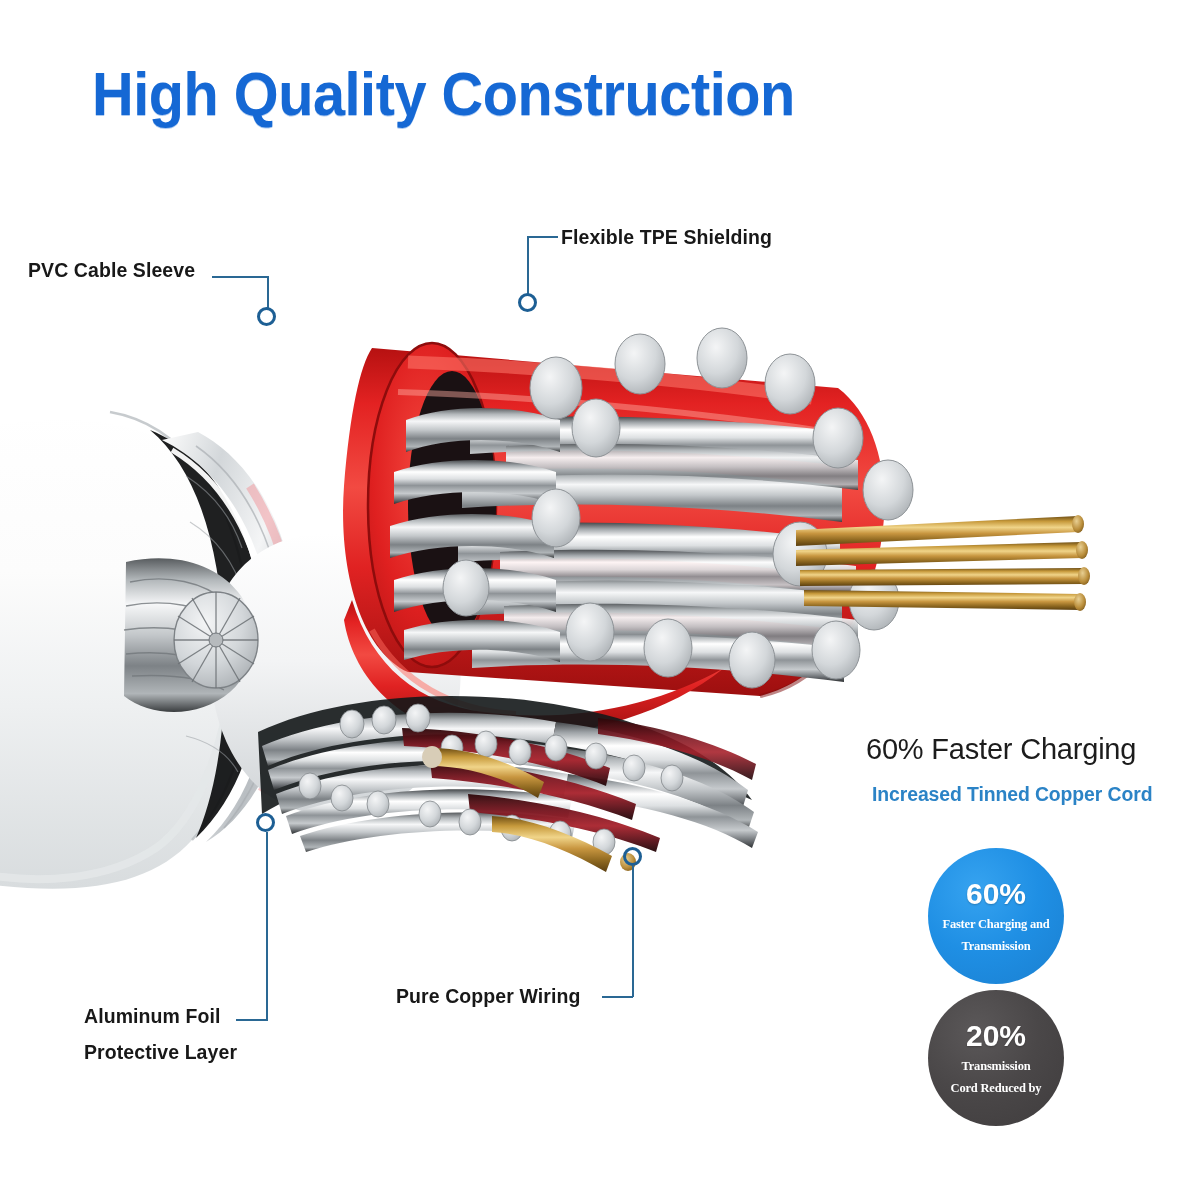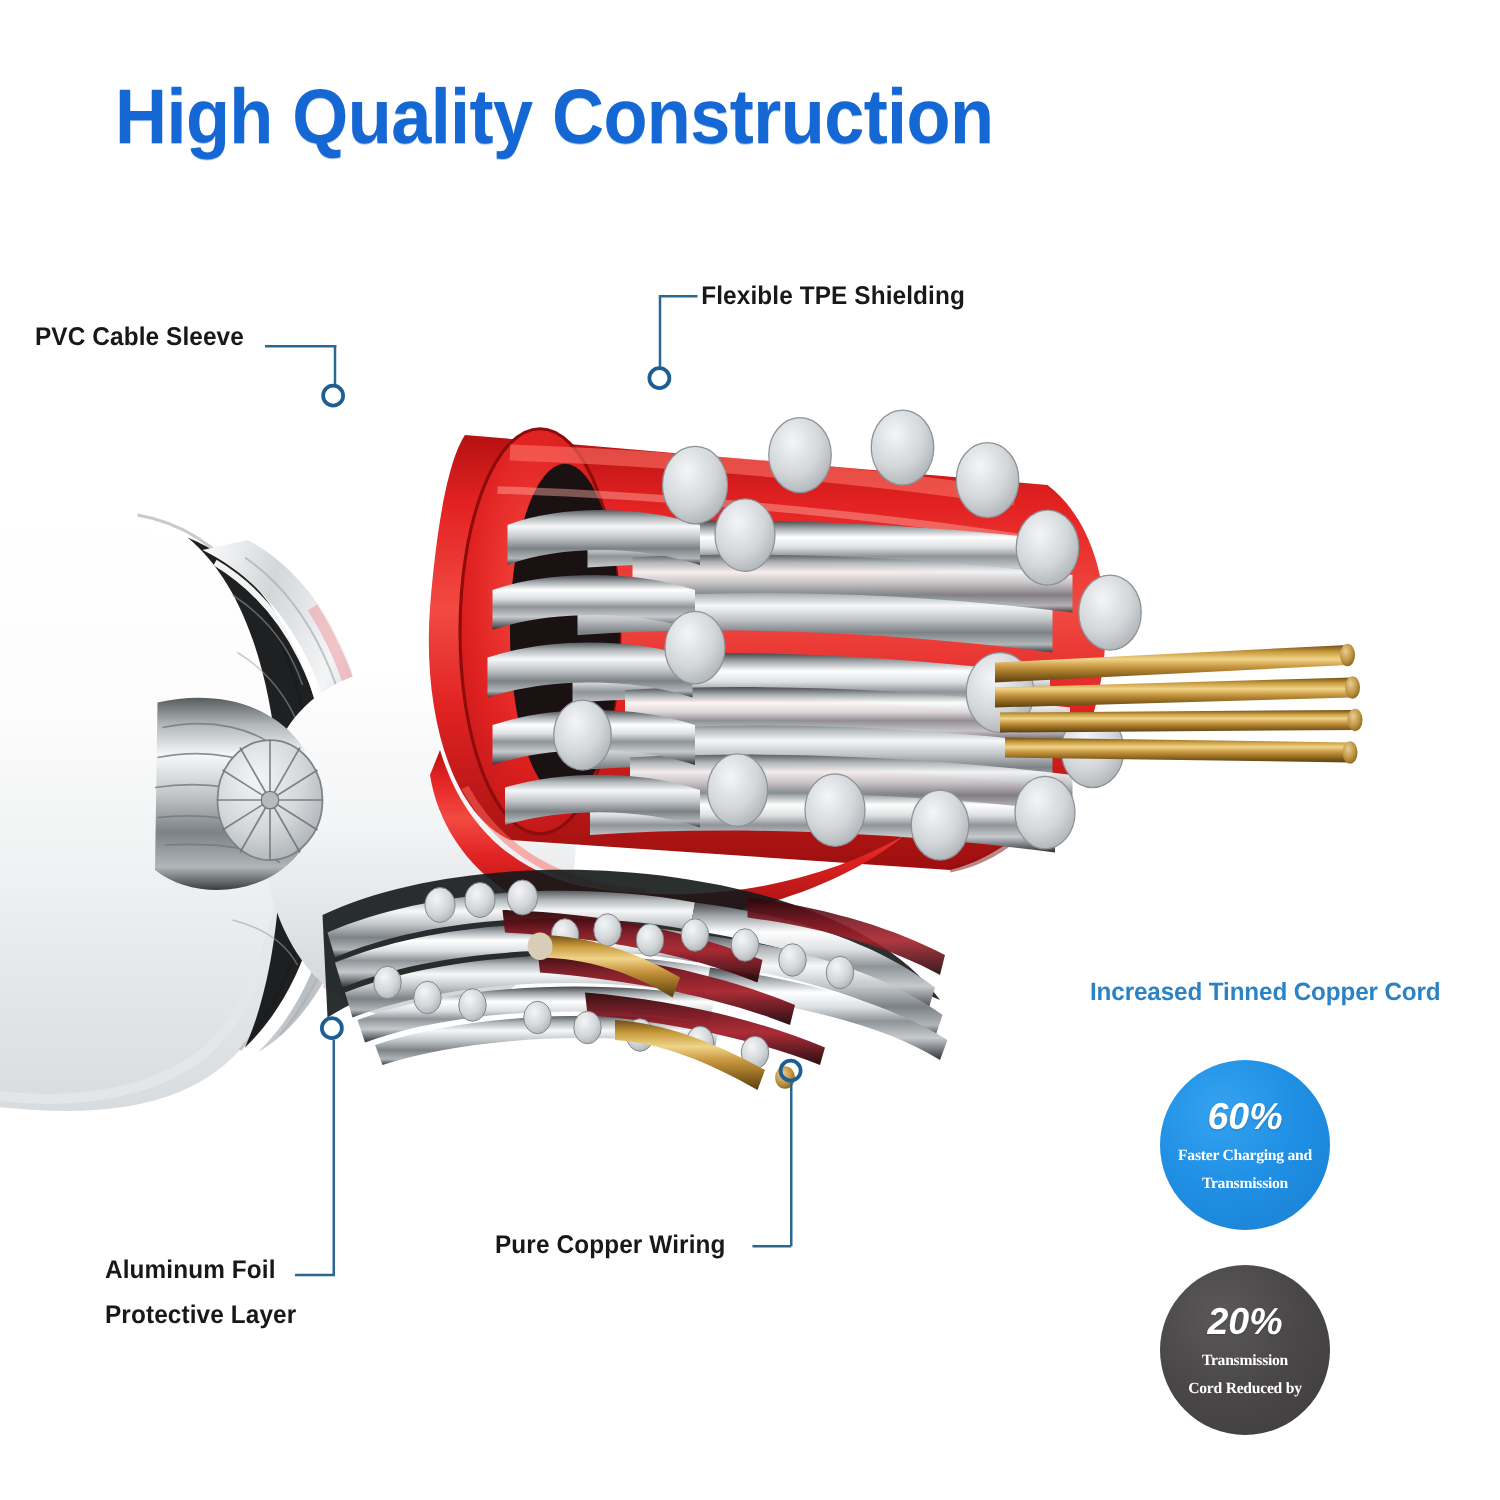--- a/index.html
+++ b/index.html
@@ -72,34 +72,33 @@
     display:flex;flex-direction:column;
     align-items:center;justify-content:center;
     color:#ffffff;text-align:center;
     box-sizing:border-box;
     padding:0 10px;
   }
   .badge .pct{
     font-size:30px;font-weight:bold;line-height:1;
     margin-bottom:9px;
     text-shadow:0 1px 2px rgba(0,0,0,0.22);
-    font-style:italic;
   }
   .badge .l1,.badge .l2{
     font-size:12.5px;font-weight:bold;line-height:1.1;
     letter-spacing:-0.2px;
     font-family:Liberation Serif, serif;
   }
   .badge .l1{margin-bottom:8px;}
   #badge-blue{
     left:928px;top:848px;
     background:radial-gradient(circle at 36% 30%, #36a3f0 0%, #1f8fe4 48%, #1a7fd0 100%);
   }
   #badge-gray{
-    left:928px;top:1012px;
+    left:928px;top:990px;
     background:radial-gradient(circle at 36% 30%, #5b5859 0%, #4a4748 48%, #3f3c3d 100%);
     text-align:right;
   }
 
   
   #cable{position:absolute;left:0;top:300px;width:1110px;height:620px;}
 </style>
 </head>
 <body>
 
@@ -421,20 +420,21 @@
   <div class="callout" style="left:84px;top:1040px;">Protective Layer</div>
   <div class="leader h" style="left:236px;top:1019px;width:32px;"></div>
   <div class="leader v" style="left:266px;top:832px;height:188px;"></div>
   <div class="dot" style="left:256px;top:813px;"></div>
 
   <div class="callout" style="left:396px;top:984px;">Pure Copper Wiring</div>
   <div class="leader h" style="left:602px;top:996px;width:31px;"></div>
   <div class="leader v" style="left:632px;top:866px;height:131px;"></div>
   <div class="dot" style="left:623px;top:847px;"></div>
 
+  <div id="rt-head">60% Faster Charging</div>
   <div id="rt-sub">Increased Tinned Copper Cord</div>
 
   <div class="badge" id="badge-blue">
     <div class="pct">60%</div>
     <div class="l1">Faster Charging and</div>
     <div class="l2">Transmission</div>
   </div>
 
   <div class="badge" id="badge-gray">
     <div class="pct">20%</div>

